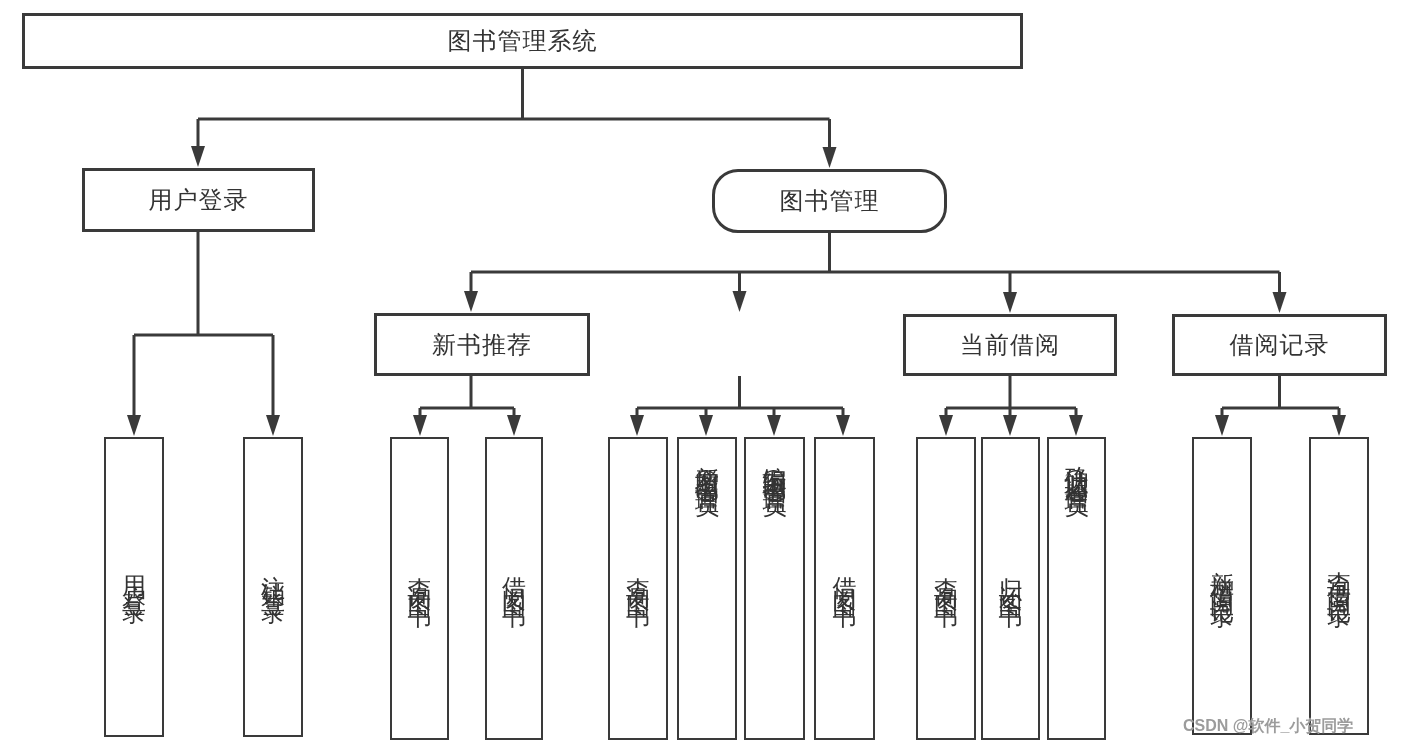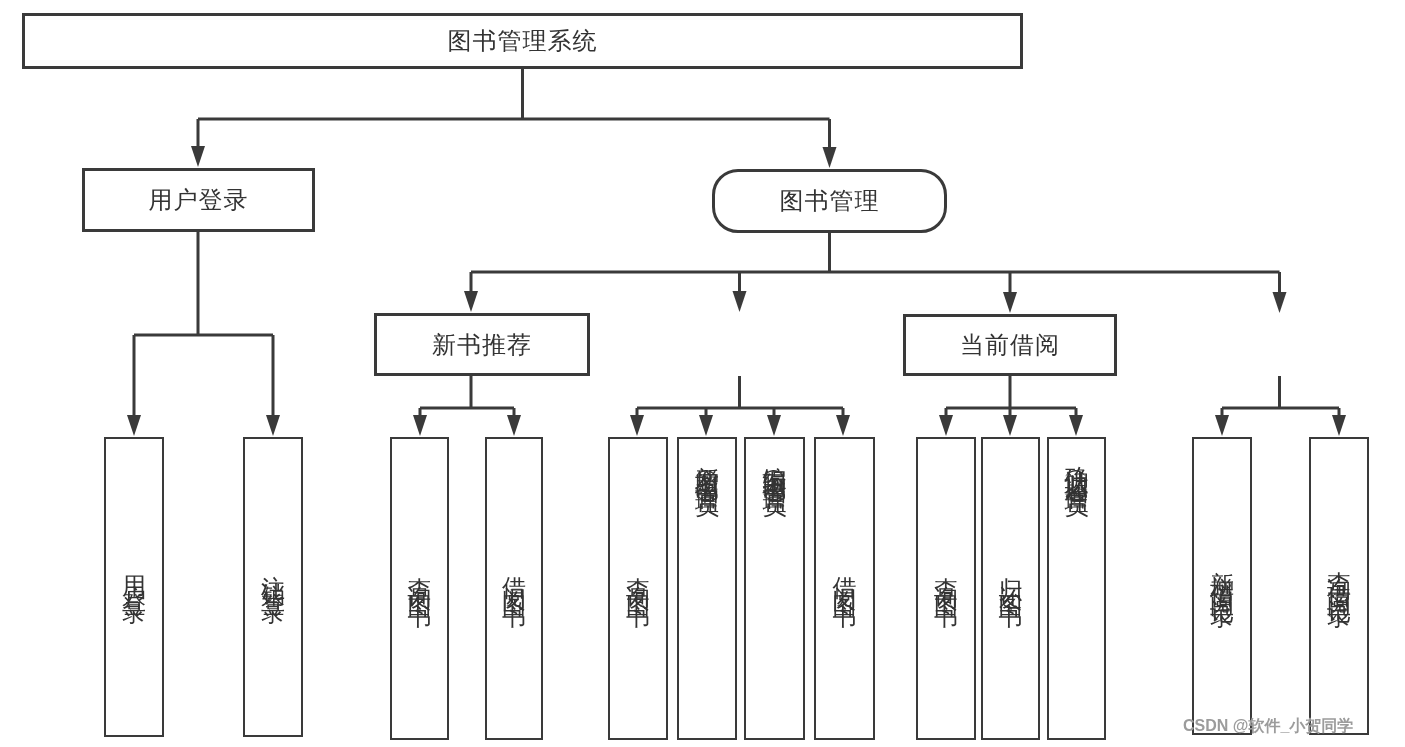--- a/index.html
+++ b/index.html
@@ -105,20 +105,21 @@
     </g>
   </svg>
 
   <div class="node" style="left:22px;top:13px;width:1001px;height:56px;">图书管理系统</div>
 
   <div class="node" style="left:82px;top:168px;width:233px;height:64px;">用户登录</div>
   <div class="node" style="left:712px;top:169px;width:235px;height:64px;border-radius:26px;">图书管理</div>
 
   <div class="node" style="left:363px;top:313px;width:216px;height:63px;margin-left:11px;">新书推荐</div>
   <div class="node" style="left:903px;top:314px;width:214px;height:62px;">当前借阅</div>
+  <div class="node" style="left:1172px;top:314px;width:215px;height:62px;">借阅记录</div>
 
   <div class="leaf" style="left:104px;top:437px;width:60px;height:300px;">用户登录</div>
   <div class="leaf" style="left:243px;top:437px;width:60px;height:300px;">注销登录</div>
 
   <div class="leaf" style="left:390px;top:437px;width:59px;height:303px;">查询图书</div>
   <div class="leaf" style="left:485px;top:437px;width:58px;height:303px;">借阅图书</div>
 
   <div class="leaf" style="left:608px;top:437px;width:60px;height:303px;">查询图书</div>
   <div class="leaf tight" style="left:677px;top:437px;width:60px;height:303px;">新增图书（管理员）</div>
   <div class="leaf tight" style="left:744px;top:437px;width:61px;height:303px;">编辑图书（管理员）</div>

